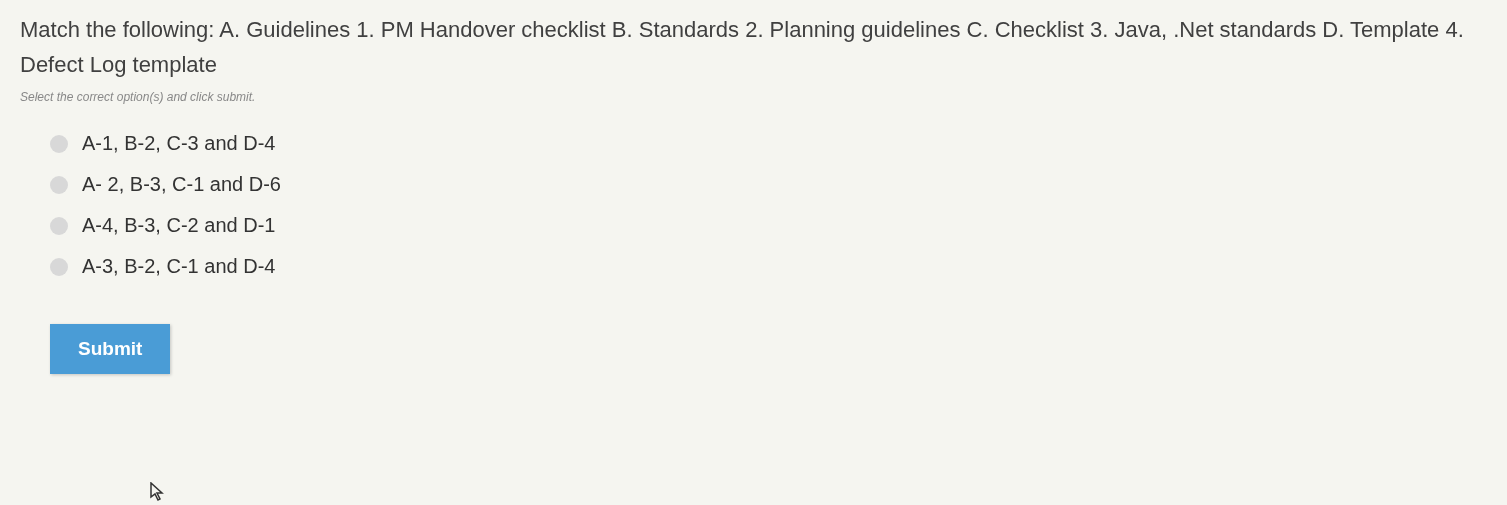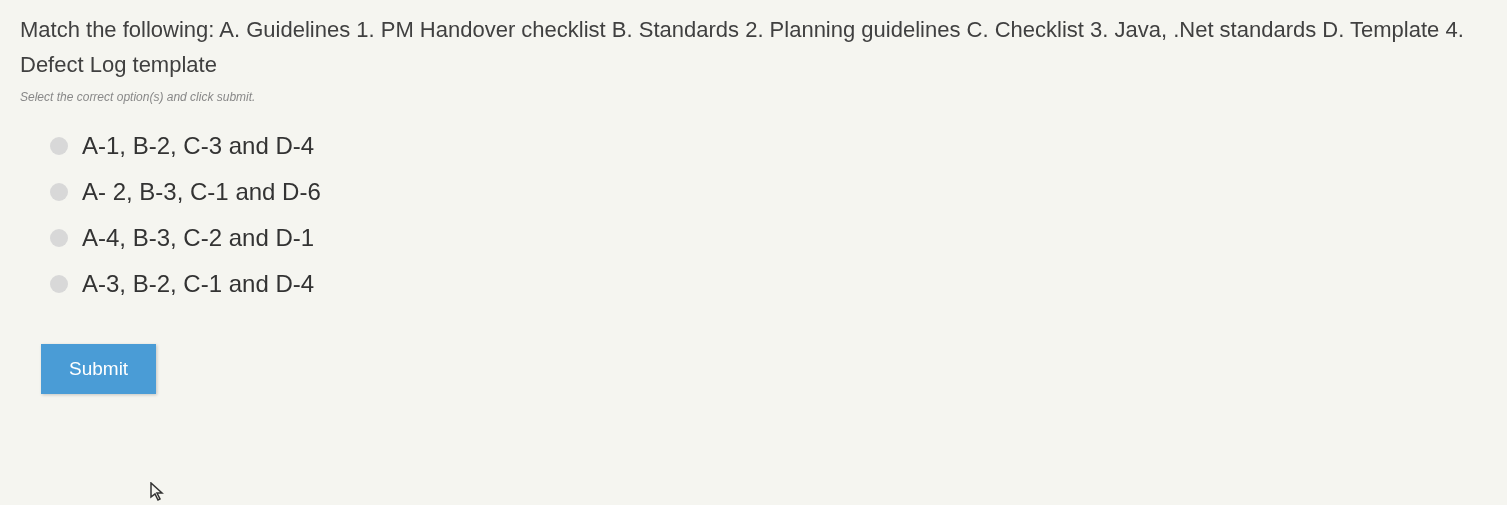--- a/index.html
+++ b/index.html
@@ -38,30 +38,30 @@
     }
     .radio-circle {
       width: 18px;
       height: 18px;
       border-radius: 50%;
       background: #d8d8d8;
       margin-right: 14px;
       flex-shrink: 0;
     }
     .option-label {
-      font-size: 24px;
+      font-size: 20px;
       color: #333;
     }
     .submit-button {
       margin-top: 28px;
-      margin-left: 21px;
+      margin-left: 30px;
       background: #4a9cd6;
       color: #fff;
       font-size: 19px;
-      font-weight: 400;
+      font-weight: 700;
       border: none;
       padding: 14px 28px;
       cursor: pointer;
       box-shadow: 1px 1px 3px rgba(0,0,0,0.2);
     }
     .cursor-icon {
       position: absolute;
       left: 150px;
       top: 482px;
       font-size: 18px;

